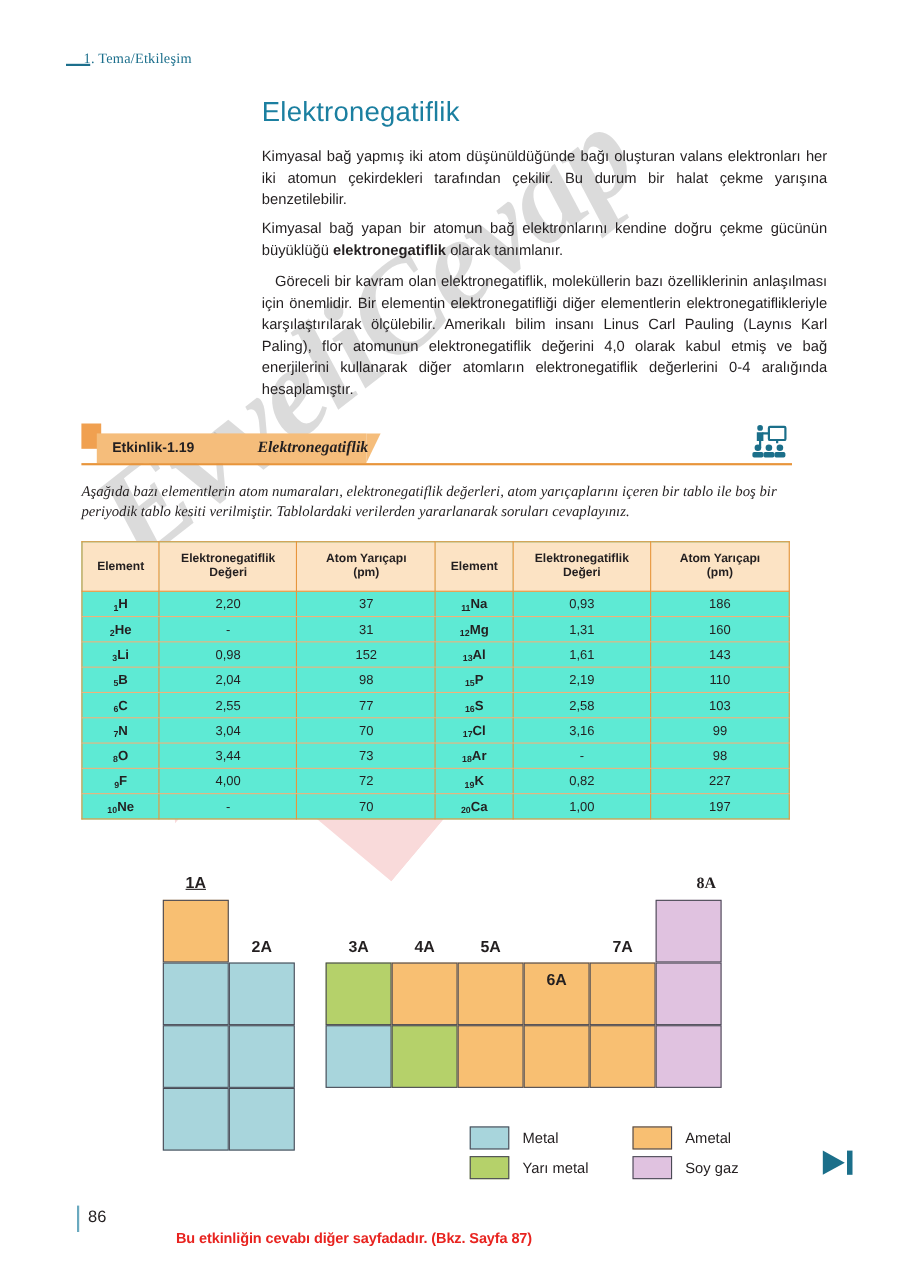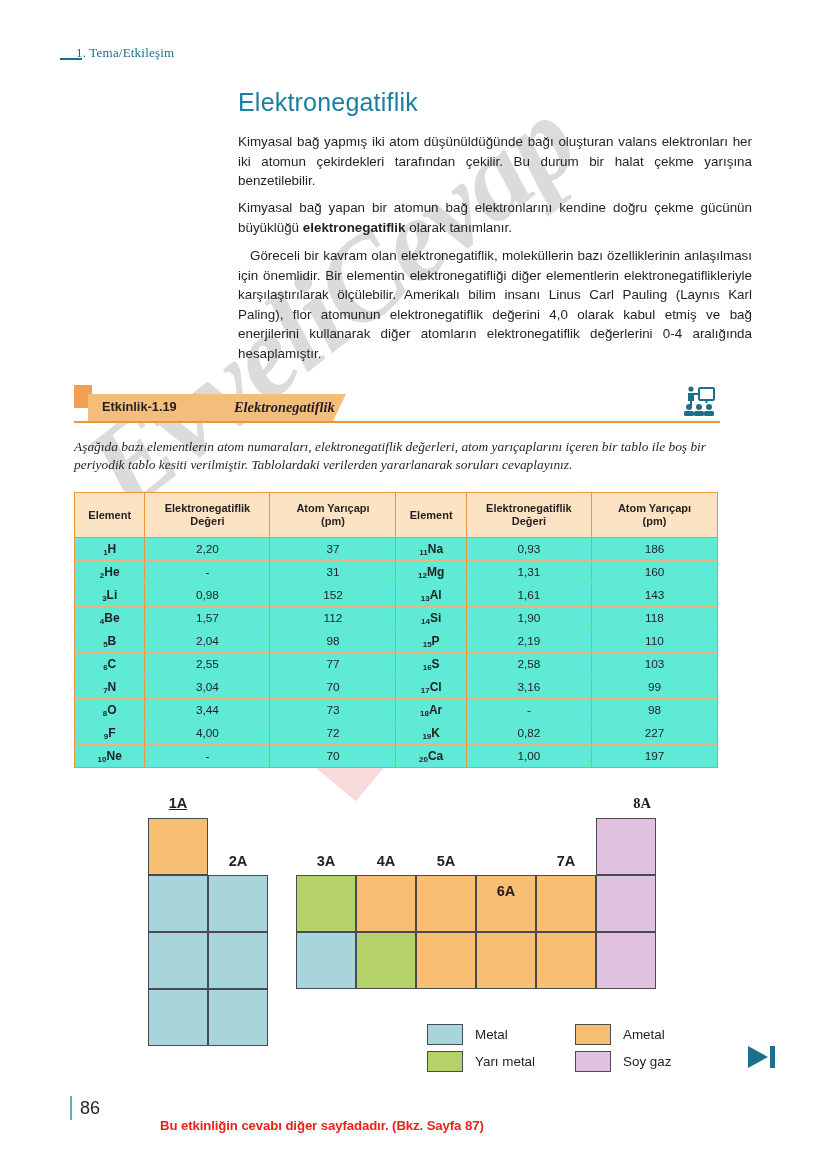--- a/index.html
+++ b/index.html
@@ -193,21 +193,21 @@
 
   
   .legend { position: absolute; left: 427px; top: 1024px; z-index: 6; font-size: 13.4px; color: #231f20; }
   .lg-row { display: flex; align-items: center; margin-bottom: 6px; }
   .lg-item { display: flex; align-items: center; width: 148px; }
   .lg-sw { width: 36px; height: 21px; border: 1px solid #4a4a55; box-sizing: border-box; margin-right: 12px; }
   .next-icon { position: absolute; left: 746px; top: 1044px; z-index: 6; }
 
   
   .pg-rule { position: absolute; left: 70px; top: 1096px; width: 2px; height: 24px; background: #6aa9bf; }
-  .pg-num { position: absolute; left: 80px; top: 1098px; font-size: 18px; color: #231f20; }
+  .pg-num { position: absolute; left: 80px; top: 1098px; font-size: 15px; color: #231f20; }
   .foot-note {
     position: absolute; left: 160px; top: 1118px;
     font-size: 13.2px; font-weight: bold; color: #e8231f;
     letter-spacing: -.1px;
   }
 </style>
 </head>
 <body>
 
 <div id="page">
@@ -293,28 +293,20 @@
           <td>1,31</td>
           <td>160</td>
         </tr>
         <tr>
           <td class="elem"><sub>3</sub>Li</td>
           <td>0,98</td>
           <td>152</td>
           <td class="elem"><sub>13</sub>Al</td>
           <td>1,61</td>
           <td>143</td>
-        </tr>
-        <tr>
-          <td class="elem"><sub>4</sub>Be</td>
-          <td>1,57</td>
-          <td>112</td>
-          <td class="elem"><sub>14</sub>Si</td>
-          <td>1,90</td>
-          <td>118</td>
         </tr>
         <tr>
           <td class="elem"><sub>5</sub>B</td>
           <td>2,04</td>
           <td>98</td>
           <td class="elem"><sub>15</sub>P</td>
           <td>2,19</td>
           <td>110</td>
         </tr>
         <tr>

